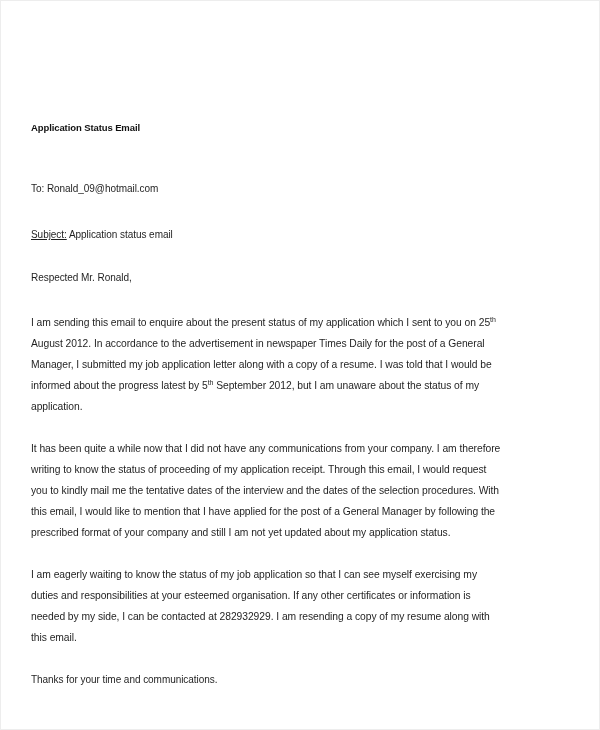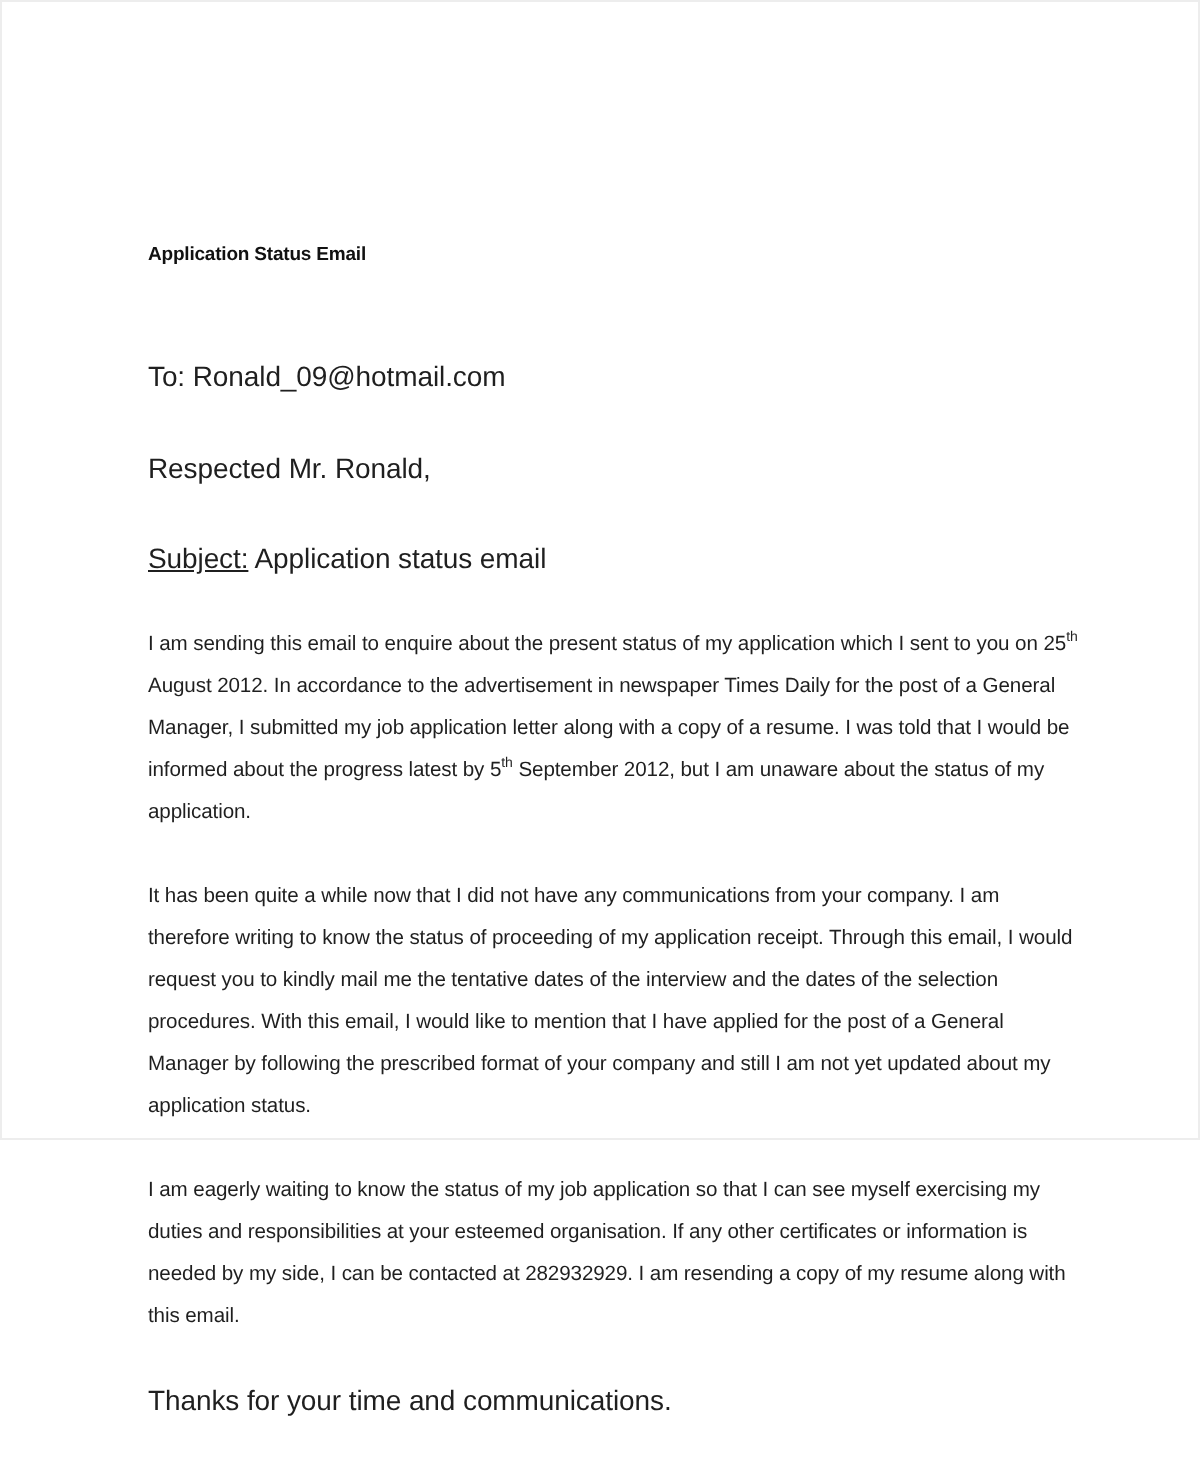--- a/index.html
+++ b/index.html
@@ -12,35 +12,35 @@
     height: 730px;
     background: #ffffff;
     font-family: "Liberation Sans", sans-serif;
     color: #1a1a1a;
     overflow: hidden;
   }
   .page {
     position: relative;
     box-sizing: border-box;
     width: 600px;
-    height: 570px;
+    height: 730px;
     background: #ffffff;
     border: 1px solid #ededed;
-    padding: 120px 57px 0 73px;
+    padding: 120px 57px 0 30px;
   }
   .doc-title {
     font-size: 9.5px;
     font-weight: bold;
     letter-spacing: -0.1px;
     line-height: 14px;
     margin: 0 0 43px 0;
     color: #111111;
   }
   .line {
-    font-size: 14px;
+    font-size: 10px;
     line-height: 21px;
     margin: 0 0 21px 0;
     color: #1f1f1f;
     letter-spacing: -0.05px;
   }
   .para {
     font-size: 10.3px;
     line-height: 21px;
     margin: 0 0 21px 0;
     color: #1f1f1f;
@@ -71,25 +71,25 @@
 </style>
 </head>
 <body>
 
 <div class="page">
 
   <div class="doc-title">Application Status Email</div>
 
   <div class="line to-line">To: Ronald_09@hotmail.com</div>
 
-  <div class="line salutation">Respected Mr. Ronald,</div>
-
   <div class="line subject-line">
     <span class="underline">Subject:</span><span> Application status email</span>
   </div>
+
+  <div class="line salutation">Respected Mr. Ronald,</div>
 
   <div class="para">
     <span>I am sending this email to enquire about the present status of my application which I sent to you on 25</span><sup>th</sup><span> August 2012. In accordance to the advertisement in newspaper Times Daily for the post of a General Manager, I submitted my job application letter along with a copy of a resume. I was told that I would be informed about the progress latest by 5</span><sup>th</sup><span> September 2012, but I am unaware about the status of my application.</span>
   </div>
 
   <div class="para">It has been quite a while now that I did not have any communications from your company. I am therefore writing to know the status of proceeding of my application receipt. Through this email, I would request you to kindly mail me the tentative dates of the interview and the dates of the selection procedures. With this email, I would like to mention that I have applied for the post of a General Manager by following the prescribed format of your company and still I am not yet updated about my application status.</div>
 
   <div class="para">I am eagerly waiting to know the status of my job application so that I can see myself exercising my duties and responsibilities at your esteemed organisation. If any other certificates or information is needed by my side, I can be contacted at 282932929. I am resending a copy of my resume along with this email.</div>
 
   <div class="line thanks">Thanks for your time and communications.</div>

